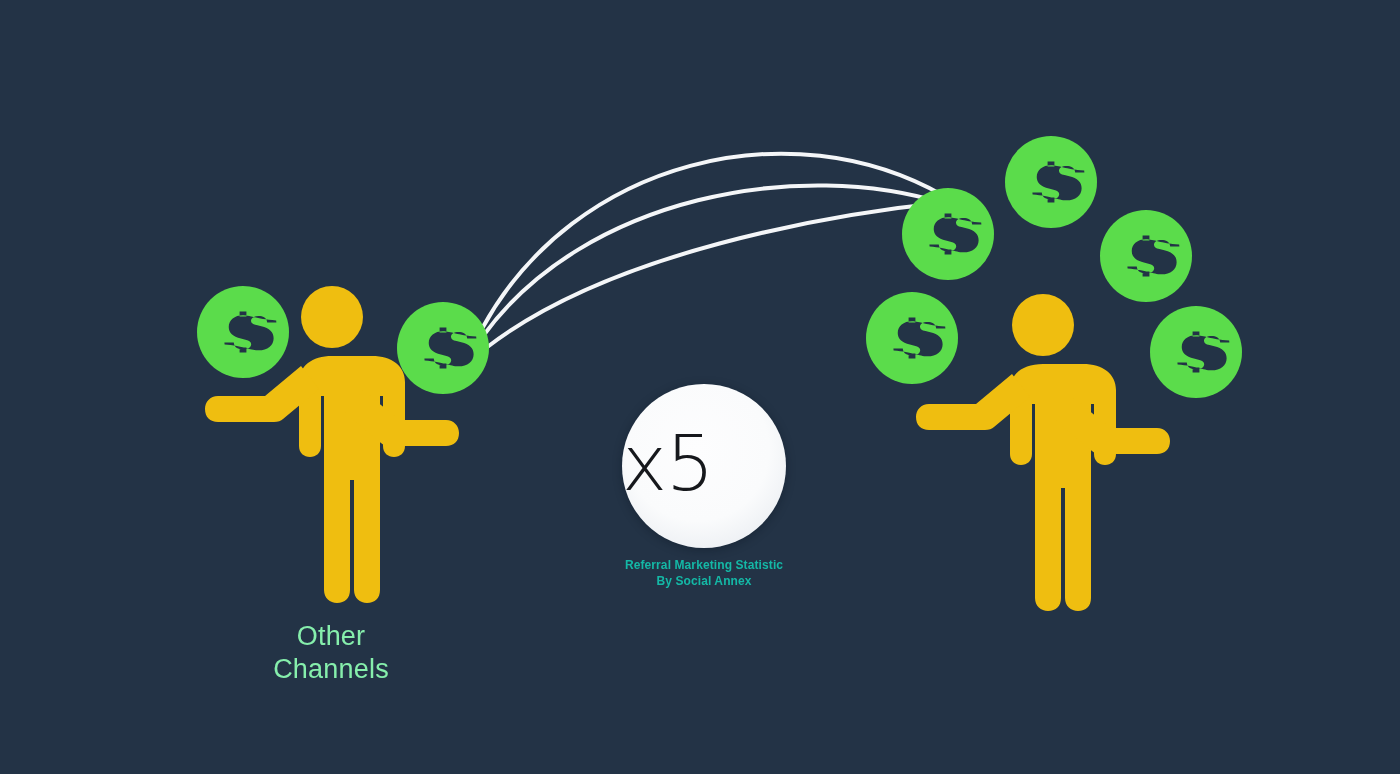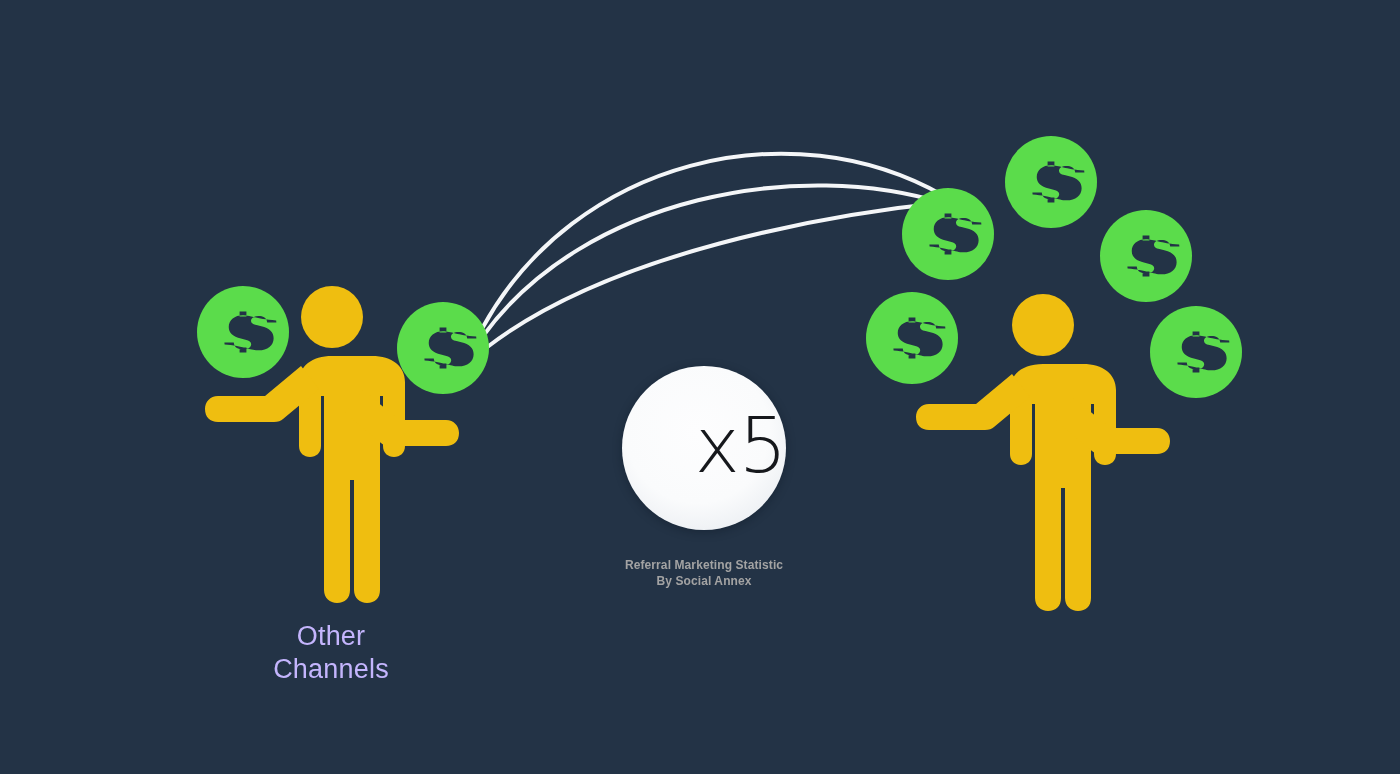--- a/index.html
+++ b/index.html
@@ -20,21 +20,21 @@
   }
   #scene {
     position: absolute;
     inset: 0;
     width: 1400px;
     height: 774px;
     display: block;
   }
   .side-label {
     position: absolute;
-    color: #c4b5fd;
+    color: #86efac;
     font-family: "Liberation Sans", sans-serif;
     font-size: 27px;
     line-height: 33px;
     font-weight: 400;
     text-align: center;
     letter-spacing: 0.2px;
     white-space: pre-line;
     user-select: none;
   }
   #label-left {
@@ -46,41 +46,41 @@
     left: 891px;
     top: 620px;
     width: 300px;
   }
   .badge-caption {
     position: absolute;
     left: 574px;
     top: 557px;
     width: 260px;
     text-align: center;
-    color: #a3a3a3;
+    color: #14b8a6;
     font-family: "Liberation Sans", sans-serif;
     font-size: 12px;
     line-height: 16px;
     font-weight: 600;
     letter-spacing: 0.1px;
     white-space: pre-line;
     user-select: none;
   }
   .multiplier-badge {
     position: absolute;
     left: 622px;
-    top: 366px;
+    top: 384px;
     width: 164px;
     height: 164px;
     border-radius: 50%;
     background: radial-gradient(circle at 46% 40%, #fdfdfe 0%, #fafbfc 54%, #eceff3 80%, #dde2e8 97%, #d6dce3 100%);
     box-shadow: 0 2px 10px rgba(10,18,28,0.35);
     display: flex;
     align-items: center;
-    justify-content: flex-end;
+    justify-content: flex-start;
     user-select: none;
   }
   .multiplier-text {
     font-family: "DejaVu Sans", sans-serif;
     font-size: 76px;
     line-height: 1;
     font-weight: 300;
     color: #16181c;
     letter-spacing: -1px;
     transform: translateY(-2px);

